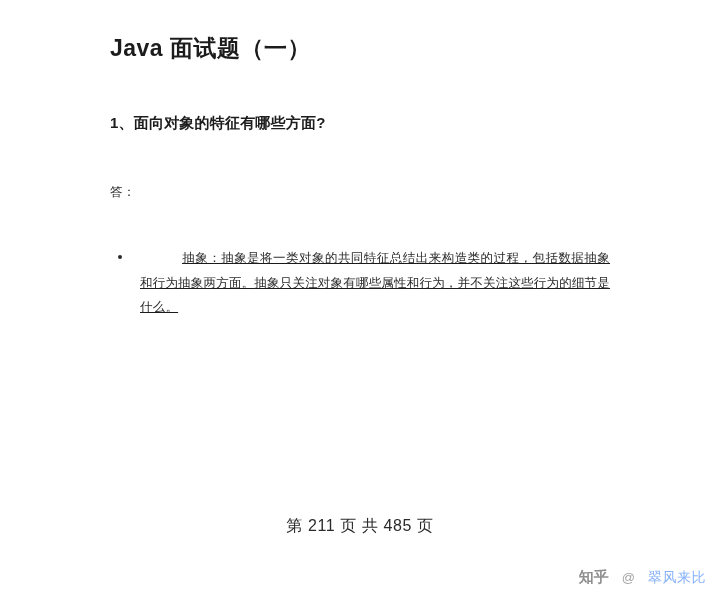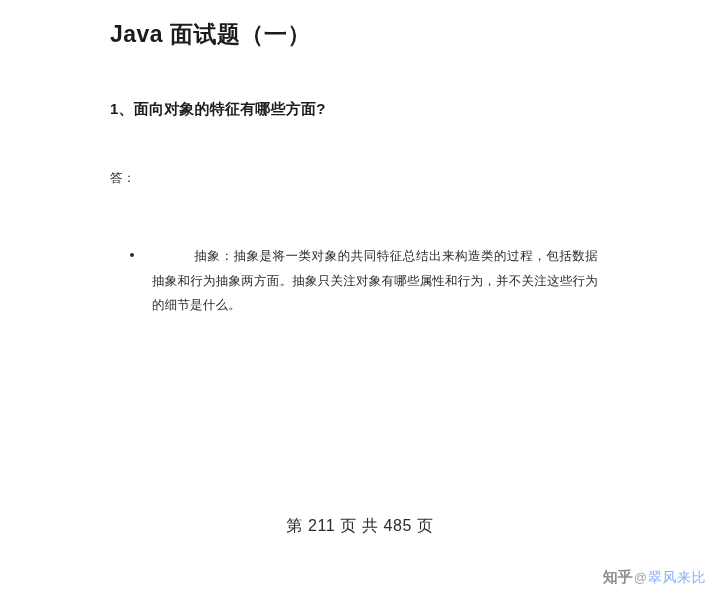--- a/index.html
+++ b/index.html
@@ -22,21 +22,21 @@
     background: #ffffff;
     box-sizing: border-box;
     padding: 0 110px 0 110px;
   }
   .doc-title {
     font-size: 23px;
     font-weight: bold;
     color: #1c1c1c;
     letter-spacing: 0.5px;
     margin: 0;
-    padding-top: 18px;
+    padding-top: 32px;
     line-height: 1.4;
   }
   .section-heading {
     font-size: 15px;
     font-weight: bold;
     color: #1c1c1c;
     margin: 0;
     padding-top: 48px;
     letter-spacing: 0.2px;
     line-height: 1.5;
@@ -49,23 +49,24 @@
     letter-spacing: 0.2px;
   }
   .para-answer {
     padding-top: 46px;
   }
   .para-intro {
     padding-top: 30px;
   }
   .bullet-list {
     list-style: none;
-    margin: 12px;
+    margin: 0;
     padding: 0;
     padding-top: 42px;
+    text-decoration: underline;
   }
   .bullet-item {
     position: relative;
     padding-left: 30px;
     font-size: 12.5px;
     line-height: 1.95;
     color: #2b2b2b;
     letter-spacing: 0.2px;
     margin-bottom: 8px;
     text-align: justify;
@@ -93,21 +94,21 @@
     font-size: 16px;
     color: #2b2b2b;
     letter-spacing: 0.6px;
   }
   .watermark {
     position: absolute;
     right: 14px;
     bottom: 10px;
     display: flex;
     align-items: center;
-    gap: 0;
+    gap: 12px;
     opacity: 0.62;
   }
   .watermark .zh-logo {
     font-size: 15px;
     font-weight: bold;
     color: #4a4a4a;
     letter-spacing: 0px;
     white-space: nowrap;
   }
   .watermark .at {

